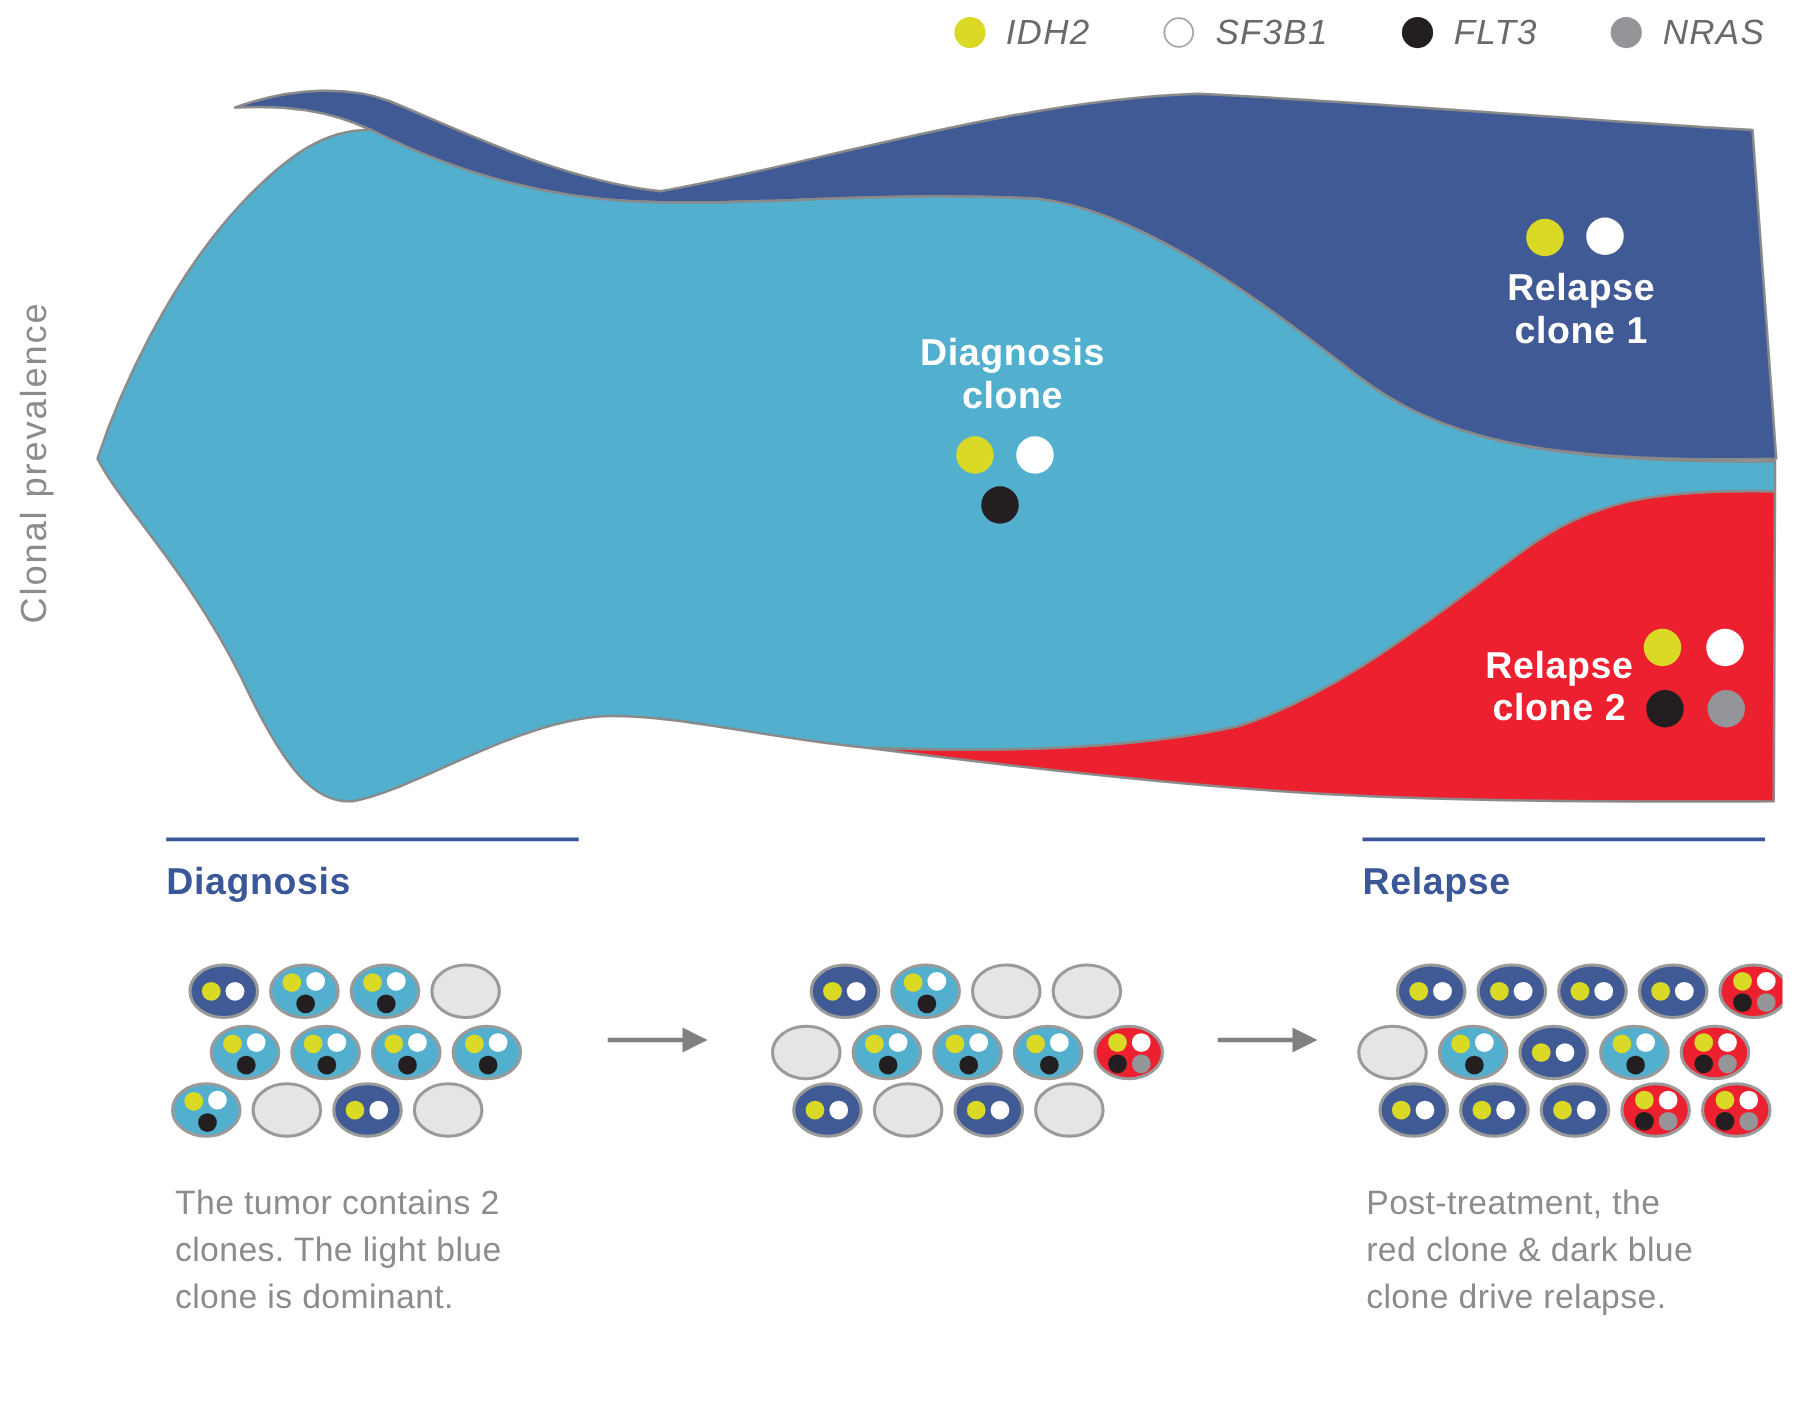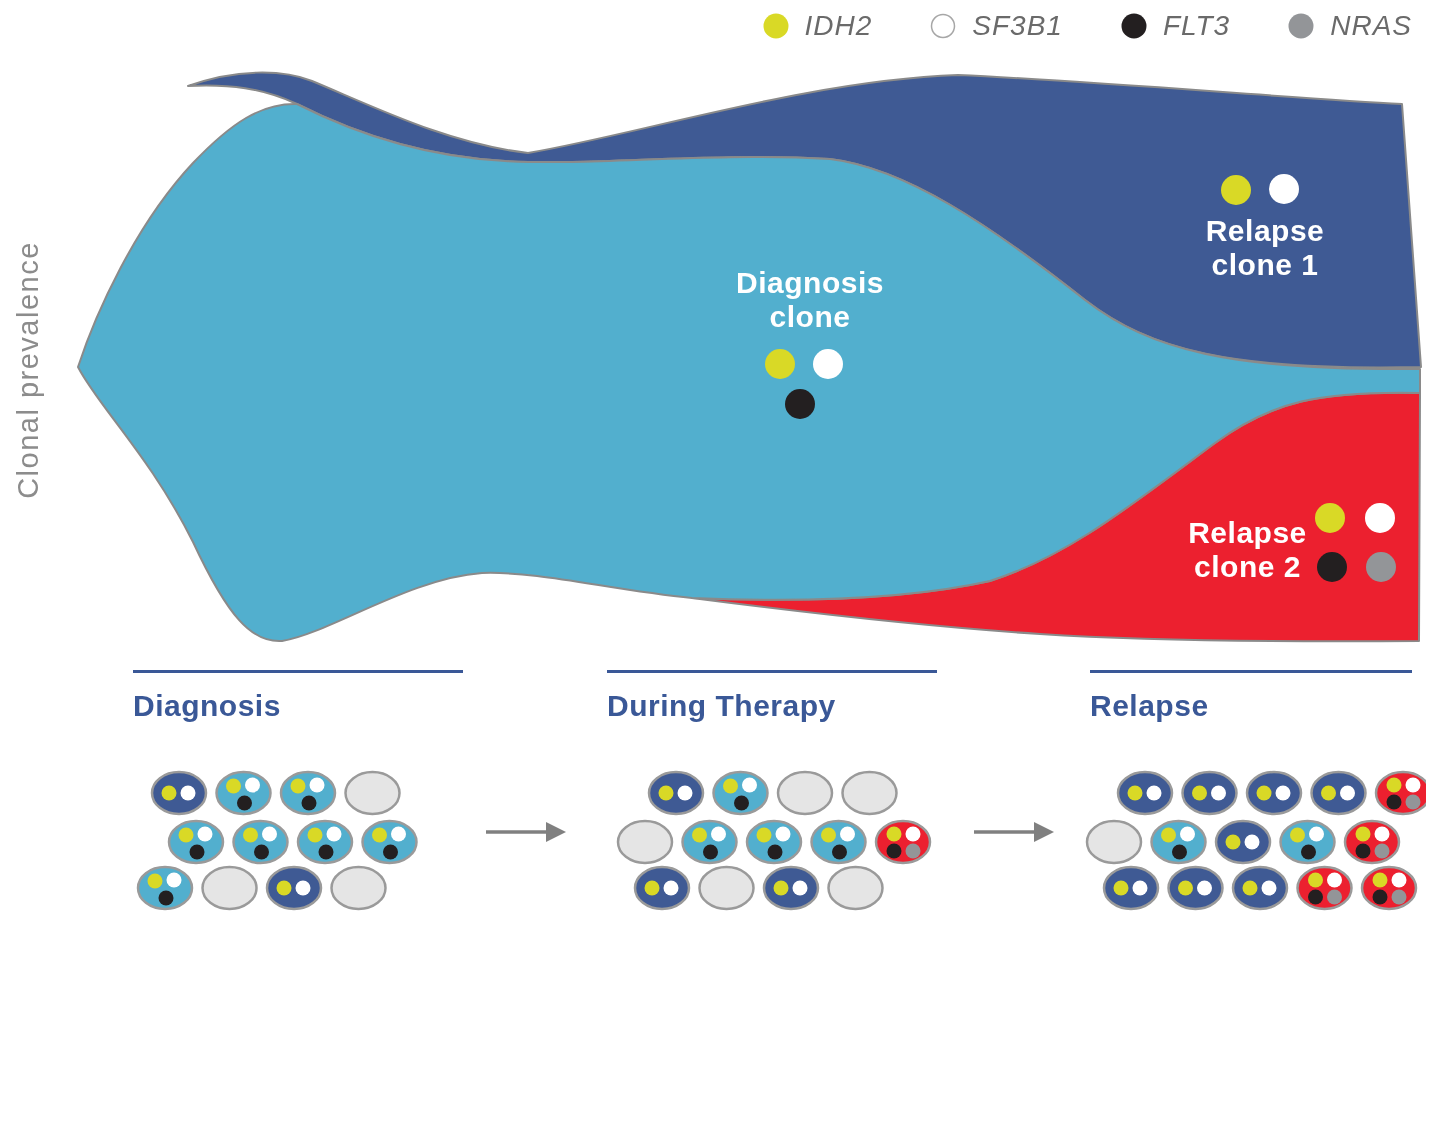--- a/index.html
+++ b/index.html
@@ -134,24 +134,20 @@
   <div class="stream-label lbl-diagnosis">Diagnosis
 clone</div>
   <div class="stream-label lbl-relapse1">Relapse
 clone 1</div>
   <div class="stream-label lbl-relapse2">Relapse
 clone 2</div>
 
   <div class="panel panel-1">
     <div class="panel-rule"></div>
     <div class="panel-title">Diagnosis</div>
-  </div>
-  <div class="panel panel-2">
-    <div class="panel-rule"></div>
-    <div class="panel-title">During Therapy</div>
   </div>
   <div class="panel panel-3">
     <div class="panel-rule"></div>
     <div class="panel-title">Relapse</div>
   </div>
 
   <svg class="cells-svg cells-1" width="348" height="160">
       <ellipse cx="51" cy="35" rx="27" ry="21" fill="#3f5a94" stroke="#9a9a9a" stroke-width="2.5"></ellipse>
       <circle cx="41" cy="35" r="7.5" fill="#d9d926"></circle>
       <circle cx="60" cy="35" r="7.5" fill="#ffffff"></circle>
@@ -285,14 +281,20 @@
 
   <svg class="arrow-svg arrow-1" width="84" height="28">
     <line x1="0" y1="14" x2="62" y2="14" stroke="#808080" stroke-width="3.5"></line>
     <polygon points="60,4 80,14 60,24" fill="#808080"></polygon>
   </svg>
   <svg class="arrow-svg arrow-2" width="84" height="28">
     <line x1="0" y1="14" x2="62" y2="14" stroke="#808080" stroke-width="3.5"></line>
     <polygon points="60,4 80,14 60,24" fill="#808080"></polygon>
   </svg>
 
+  <div class="panel-desc desc-1">The tumor contains 2
+clones. The light blue
+clone is dominant.</div>
+  <div class="panel-desc desc-3">Post-treatment, the
+red clone &amp; dark blue
+clone drive relapse.</div>
 
 </div>
 
 </body></html>

